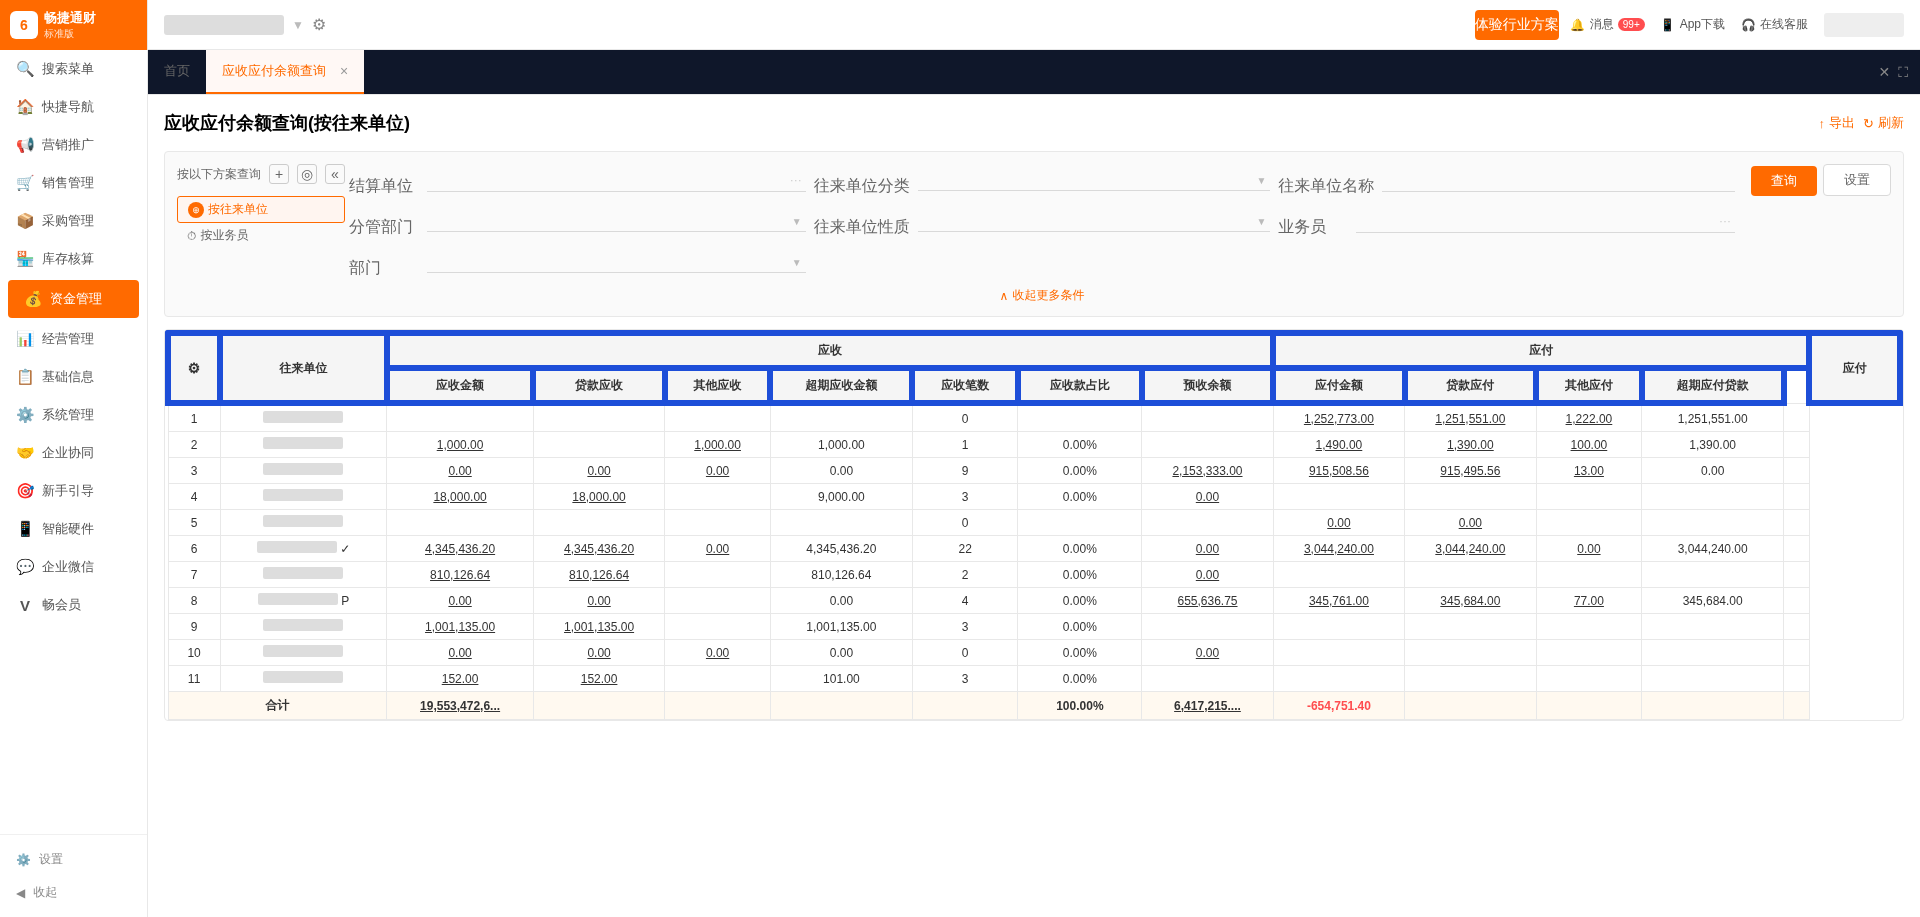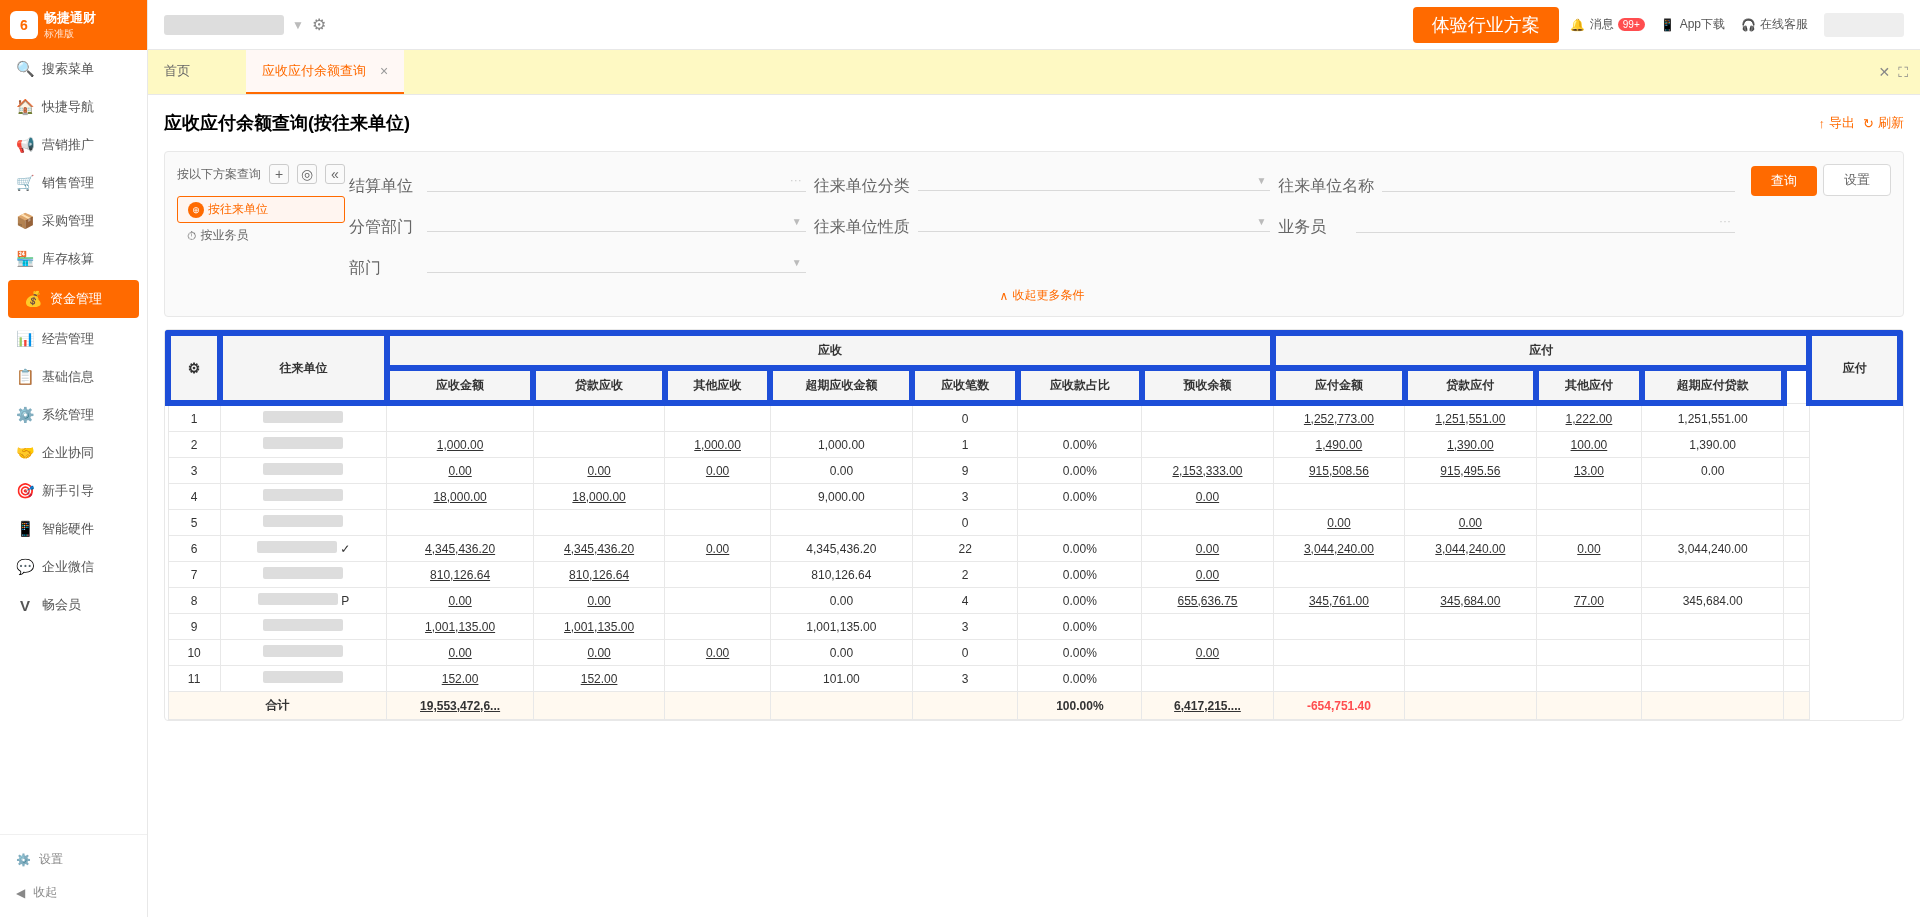--- a/index.html
+++ b/index.html
@@ -18,28 +18,28 @@
     .sidebar-bottom-item { display: flex; align-items: center; gap: 8px; padding: 8px 16px; cursor: pointer; color: #888; font-size: 12px; }
 
     
     .main { flex: 1; display: flex; flex-direction: column; overflow: hidden; }
 
     
     .top-header { height: 50px; background: #fff; border-bottom: 1px solid #e8e8e8; display: flex; align-items: center; padding: 0 16px; gap: 12px; }
     .breadcrumb-area { display: flex; align-items: center; gap: 8px; flex: 1; }
     .breadcrumb-blurred { width: 120px; height: 20px; background: #ddd; border-radius: 3px; }
     .top-header-right { display: flex; align-items: center; gap: 16px; }
-    .promo-btn { background: #ff6a00; color: #fff; padding: 6px 19px; border-radius: 4px; font-size: 18px; border: none; cursor: pointer; white-space: nowrap; }
+    .promo-btn { background: #ff6a00; color: #fff; padding: 6px 0; border-radius: 4px; font-size: 14px; border: none; cursor: pointer; white-space: nowrap; }
     .header-action { display: flex; align-items: center; gap: 4px; color: #555; font-size: 12px; cursor: pointer; }
     .badge { background: #ff4d4f; color: #fff; border-radius: 10px; font-size: 10px; padding: 1px 5px; }
     .gear-icon { color: #888; font-size: 16px; cursor: pointer; }
     .user-avatar { width: 80px; height: 24px; background: #eee; border-radius: 3px; }
 
     
-    .tab-bar { background: #fef9c3; border-bottom: 1px solid #e8e8e8; display: flex; align-items: center; padding: 0; gap: 40px; }
+    .tab-bar { background: #0f172a; border-bottom: 1px solid #e8e8e8; display: flex; align-items: center; padding: 0; }
     .tab { padding: 12px 16px; cursor: pointer; color: #666; font-size: 13px; display: flex; align-items: center; gap: 6px; border-bottom: 2px solid transparent; }
     .tab.active { color: #ff6a00; border-bottom: 2px solid #ff6a00; background: #fff8f5; }
     .tab-close-btn { background: none; border: none; cursor: pointer; color: #999; font-size: 14px; margin-left: 8px; }
     .fullscreen-btns { margin-left: auto; display: flex; align-items: center; gap: 8px; padding-right: 12px; color: #888; font-size: 16px; cursor: pointer; }
 
     
     .page-content { flex: 1; overflow: auto; padding: 0; background: #f5f5f5; }
     .page-inner { background: #fff; margin: 0; padding: 16px; min-height: 100%; }
 
     

